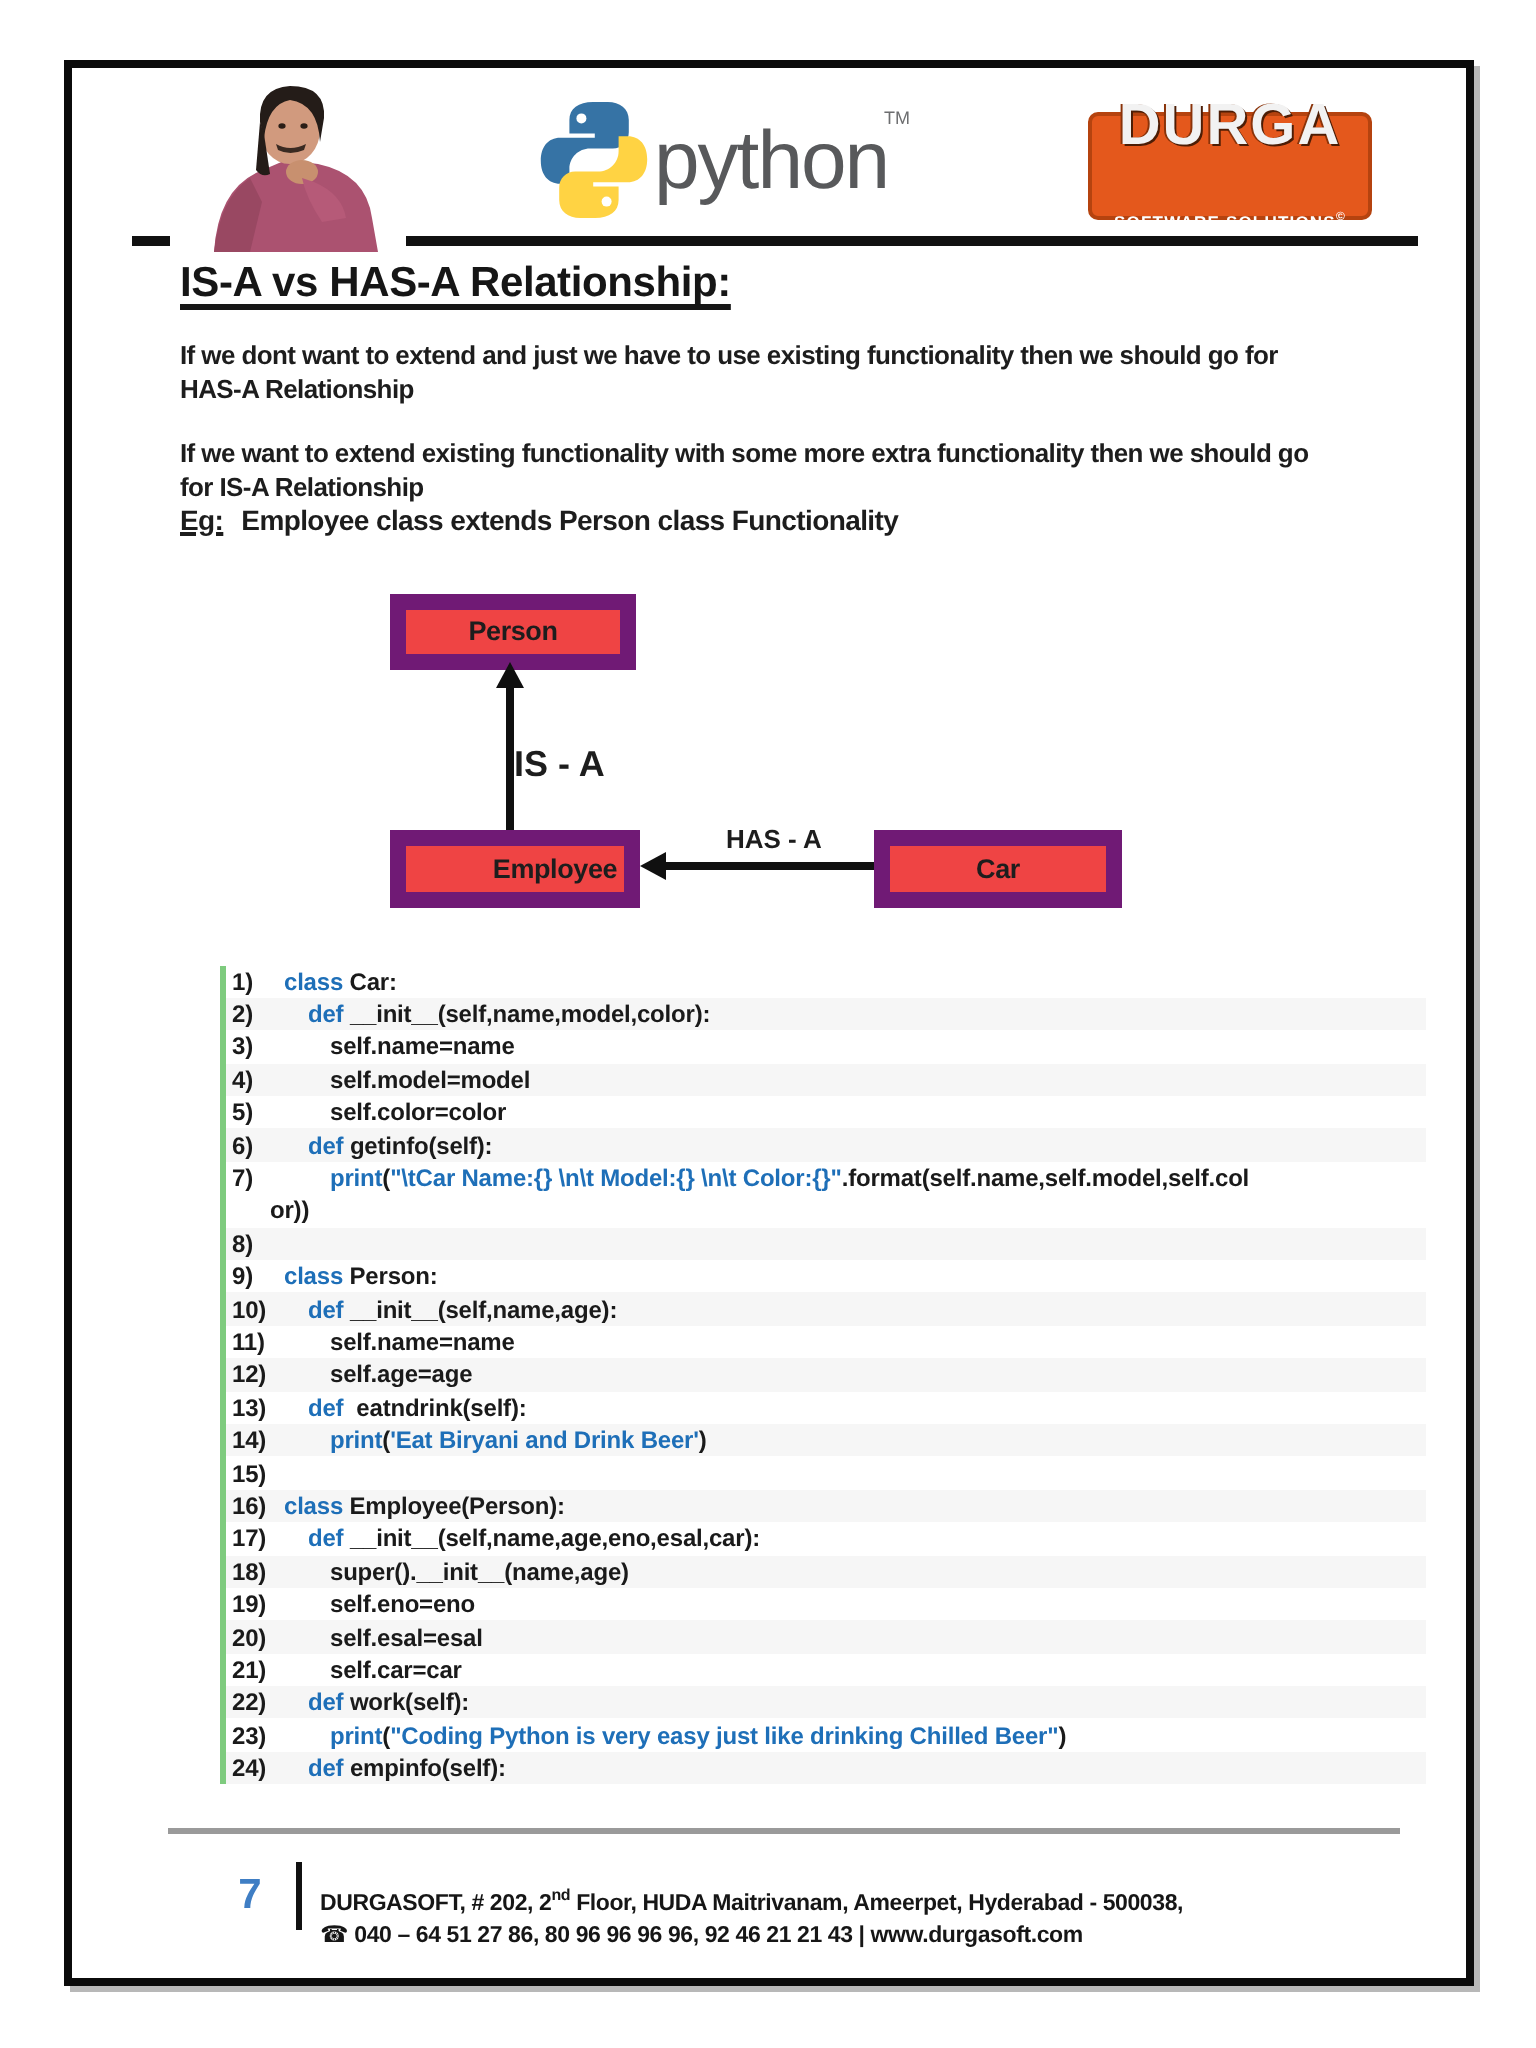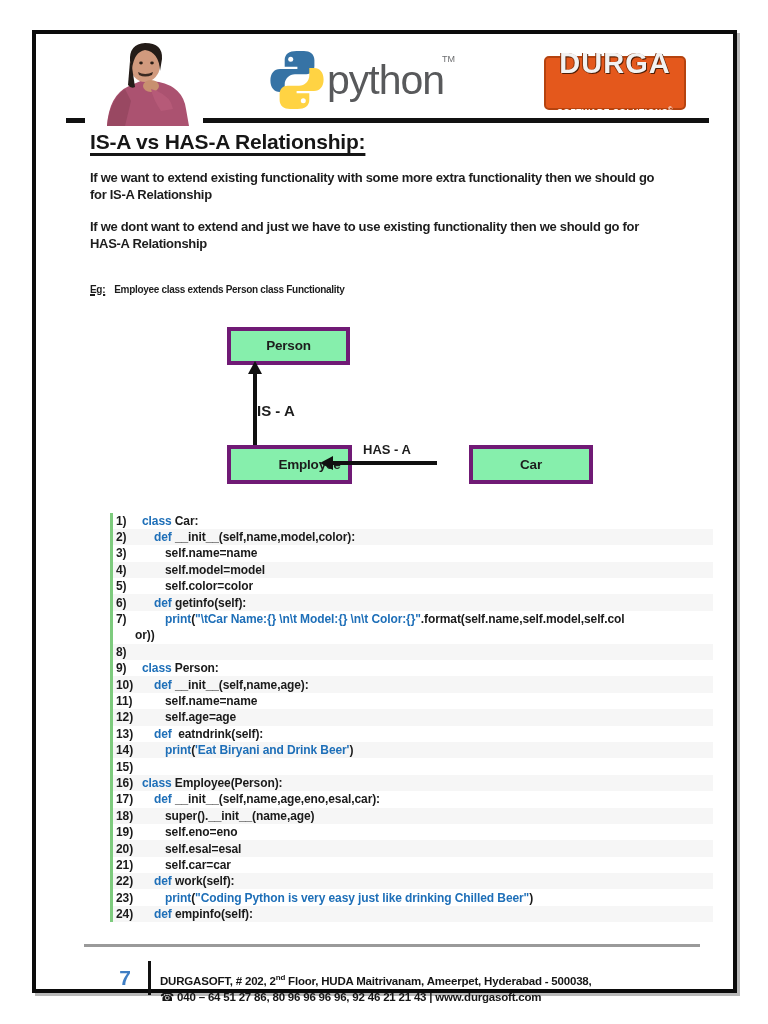--- a/index.html
+++ b/index.html
@@ -29,36 +29,36 @@
   }
   .durga-sub{font-weight:bold;font-size:8.5px;color:#fff;letter-spacing:0.6px;line-height:10px;}
   .durga-sub sup{font-size:6px;}
   
   .content{padding:7px 20px 0 54px;}
   .doc-title{
     font-size:21px;font-weight:bold;letter-spacing:-0.2px;margin:0;color:#161616;
     text-decoration:underline;text-decoration-thickness:2.5px;text-underline-offset:4px;
   }
   .para{margin-top:16px;font-size:13px;font-weight:bold;letter-spacing:-0.3px;line-height:16.5px;}
-  .eg-row{margin-top:30px;display:flex;font-size:10px;font-weight:bold;letter-spacing:-0.3px;line-height:16.5px;}
+  .eg-row{margin-top:0;display:flex;font-size:14px;font-weight:bold;letter-spacing:-0.3px;line-height:16.5px;}
   .eg-label{text-decoration:underline;text-decoration-thickness:2px;margin-right:9px;}
   
   .diagram{position:relative;height:165px;margin-top:24px;}
   .dbox{
-    position:absolute;box-sizing:border-box;border:4px solid #701a75;background:#86efac;
+    position:absolute;box-sizing:border-box;border:8px solid #701a75;background:#ef4444;
     display:flex;align-items:center;justify-content:center;
-    font-size:13.5px;font-weight:bold;letter-spacing:-0.2px;margin-left:32px;
+    font-size:13.5px;font-weight:bold;letter-spacing:-0.2px;
   }
   .box-person{left:105px;top:4px;width:123px;height:38px;}
   .box-employee{left:105px;top:122px;width:125px;height:39px;padding-left:40px;}
   .box-car{left:347px;top:122px;width:124px;height:39px;}
   .isa-head{position:absolute;left:158px;top:38px;width:0;height:0;
     border-left:7px solid transparent;border-right:7px solid transparent;border-bottom:13px solid #101010;}
   .isa-line{position:absolute;left:163px;top:50px;width:4px;height:72px;background:#101010;}
-  .isa-label{position:absolute;left:167px;top:79px;font-size:15px;font-weight:bold;}
+  .isa-label{position:absolute;left:167px;top:79px;font-size:18px;font-weight:bold;}
   .hasa-head{position:absolute;left:230px;top:133px;width:0;height:0;
     border-top:7px solid transparent;border-bottom:7px solid transparent;border-right:13px solid #101010;}
   .hasa-line{position:absolute;left:242px;top:138px;width:105px;height:4px;background:#101010;}
   .hasa-label{position:absolute;left:273px;top:119px;font-size:13px;font-weight:bold;}
   
   .code-block{margin-top:25px;margin-left:20px;width:603px;box-sizing:border-box;
     border-left:3px solid var(--green-bar);}
   .code-row{display:flex;height:16.4px;align-items:center;font-size:12px;font-weight:bold;
     letter-spacing:-0.1px;white-space:pre;padding-left:3px;color:#1a1a1a;}
   .code-row.g{background:var(--code-stripe);}
@@ -120,27 +120,27 @@
     </div>
 
     <div class="header-rule"></div>
   </div>
 
   <div class="content">
 
     <h1 class="doc-title">IS-A vs HAS-A Relationship:</h1>
 
     <div class="para">
+      <div>If we dont want to extend and just we have to use existing functionality then we should go for</div>
+      <div>HAS-A Relationship</div>
+    </div>
+
+    <div class="para">
       <div>If we want to extend existing functionality with some more extra functionality then we should go</div>
       <div>for IS-A Relationship</div>
-    </div>
-
-    <div class="para">
-      <div>If we dont want to extend and just we have to use existing functionality then we should go for</div>
-      <div>HAS-A Relationship</div>
     </div>
 
     <div class="eg-row">
       <span class="eg-label">Eg:</span>
       <div>
         <div>Employee class extends Person class Functionality</div>
       </div>
     </div>
 
     <div class="diagram">

